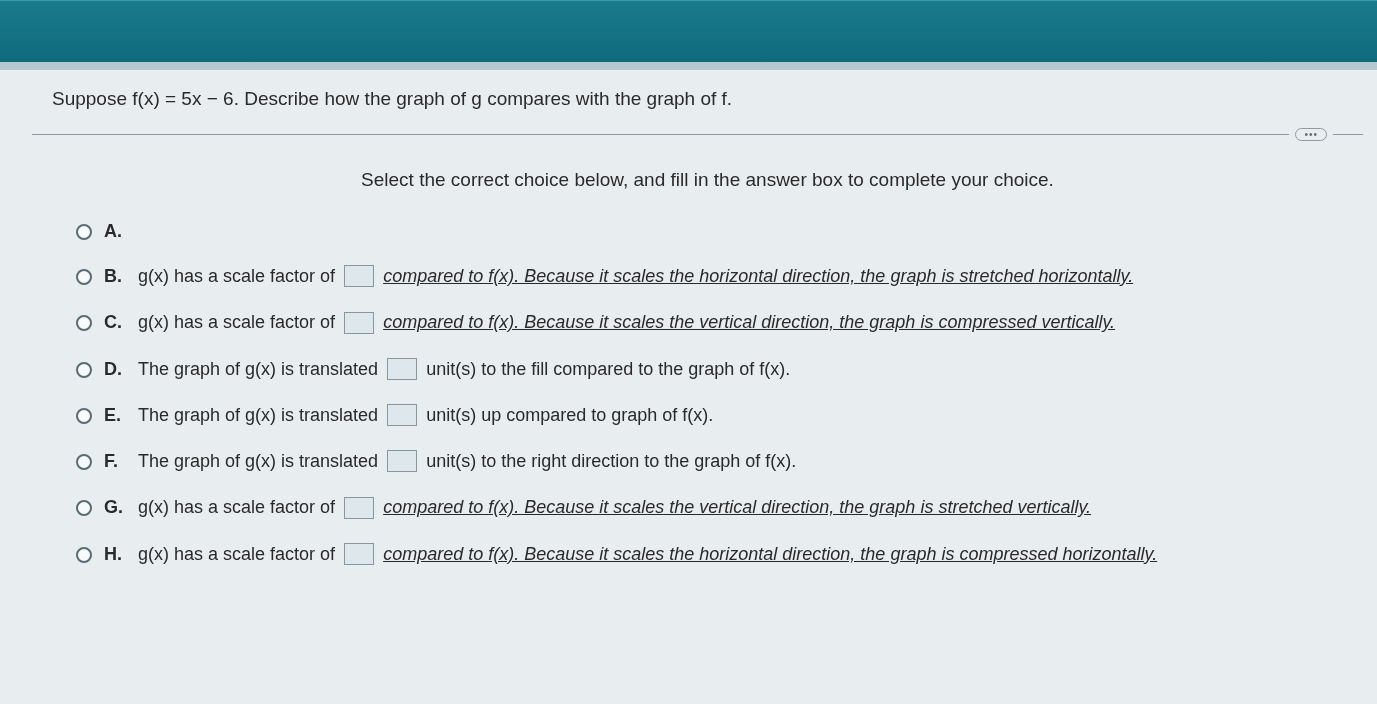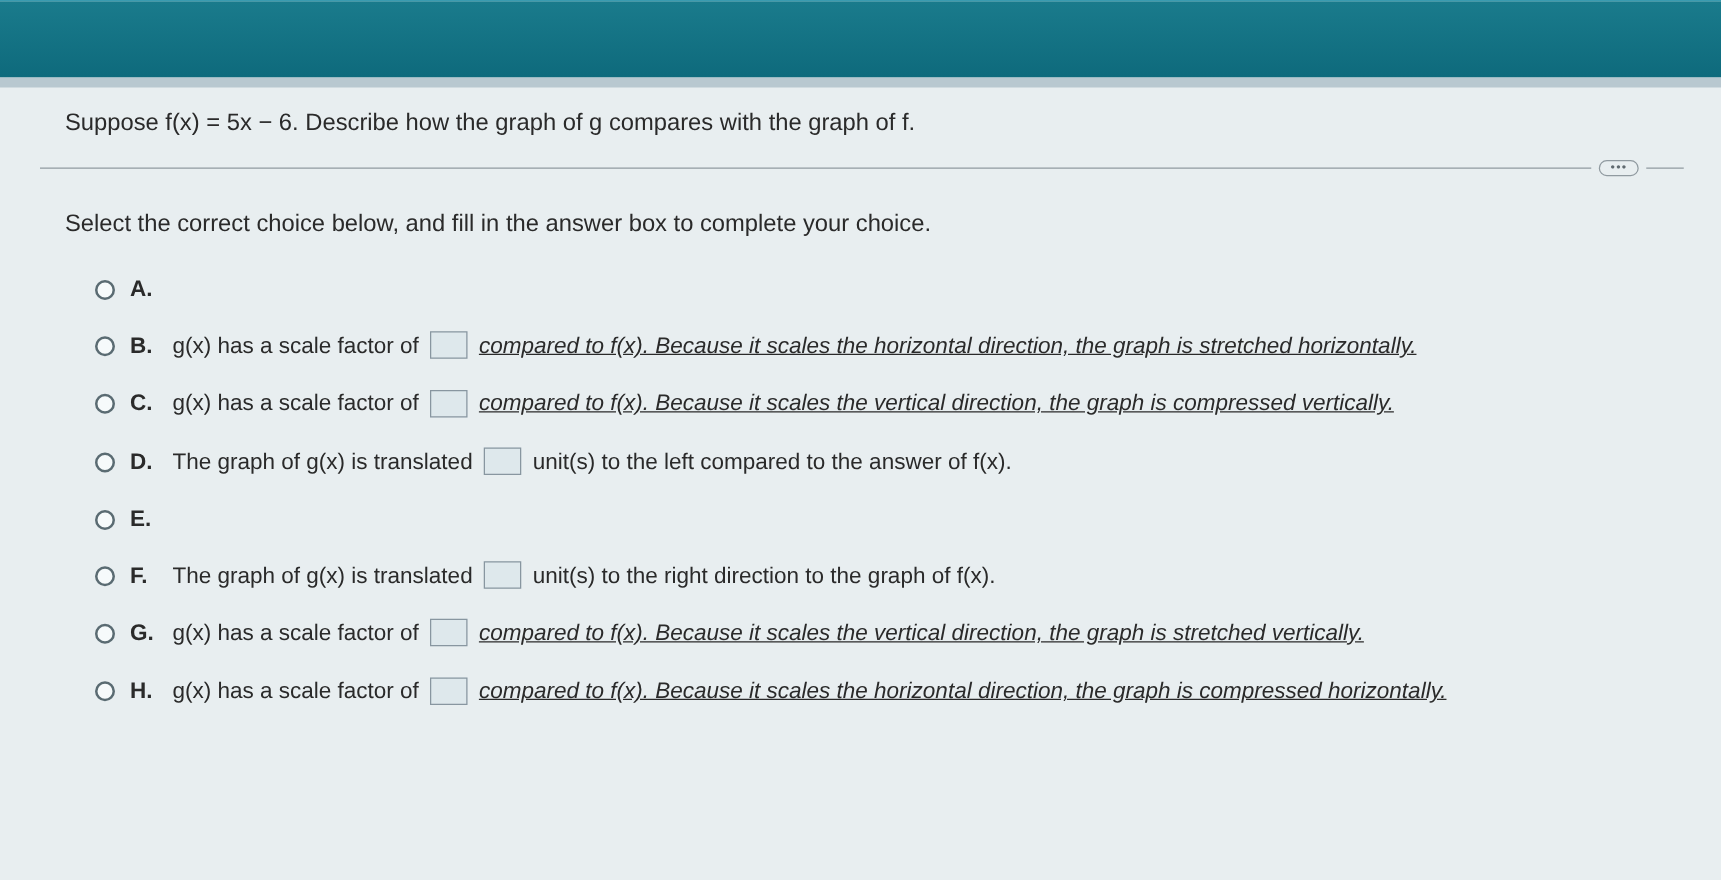--- a/index.html
+++ b/index.html
@@ -14,21 +14,21 @@
       height: 704px;
       overflow: hidden;
     }
     .header-bar {
       background: linear-gradient(to bottom, #1a7b8c, #0e6a7c);
       height: 70px;
       border-top: 1px solid #3a9bb0;
       border-bottom: 8px solid #b8c8d0;
     }
     .content {
-      padding: 12px 30px 0 52px;
+      padding: 12px 14px 0 52px;
     }
     .question-text {
       font-size: 19px;
       color: #2a2a2a;
       margin-bottom: 18px;
       padding-top: 6px;
     }
     .divider-row {
       display: flex;
       align-items: center;
@@ -47,20 +47,21 @@
       font-size: 10px;
       color: #606a70;
       background: #e8eef0;
       margin: 0 6px;
       letter-spacing: 1px;
     }
     .instruction {
       font-size: 19px;
       color: #2a2a2a;
       margin-bottom: 30px;
+      text-align: center;
     }
     .choice-list {
       padding-left: 24px;
     }
     .choice-row {
       display: flex;
       align-items: baseline;
       margin-bottom: 24px;
       font-size: 18px;
       color: #2a2a2a;
@@ -145,27 +146,32 @@
         <span class="italic">compared to f(x). Because it scales the vertical direction, the graph is compressed vertically.</span>
       </span>
     </div>
 
     <div class="choice-row">
       <div class="radio"></div>
       <span class="choice-letter">D.</span>
       <span class="choice-text">
         <span>The graph of g(x) is translated</span>
         <input class="input-box" style="">
-        <span>unit(s) to the left compared to the answer of f(x).</span>
+        <span>unit(s) to the fill compared to the graph of f(x).</span>
       </span>
     </div>
 
     <div class="choice-row">
       <div class="radio"></div>
       <span class="choice-letter">E.</span>
+      <span class="choice-text">
+        <span>The graph of g(x) is translated</span>
+        <input class="input-box" style="">
+        <span>unit(s) up compared to graph of f(x).</span>
+      </span>
     </div>
 
     <div class="choice-row">
       <div class="radio"></div>
       <span class="choice-letter">F.</span>
       <span class="choice-text">
         <span>The graph of g(x) is translated</span>
         <input class="input-box" style="">
         <span>unit(s) to the right direction to the graph of f(x).</span>
       </span>

